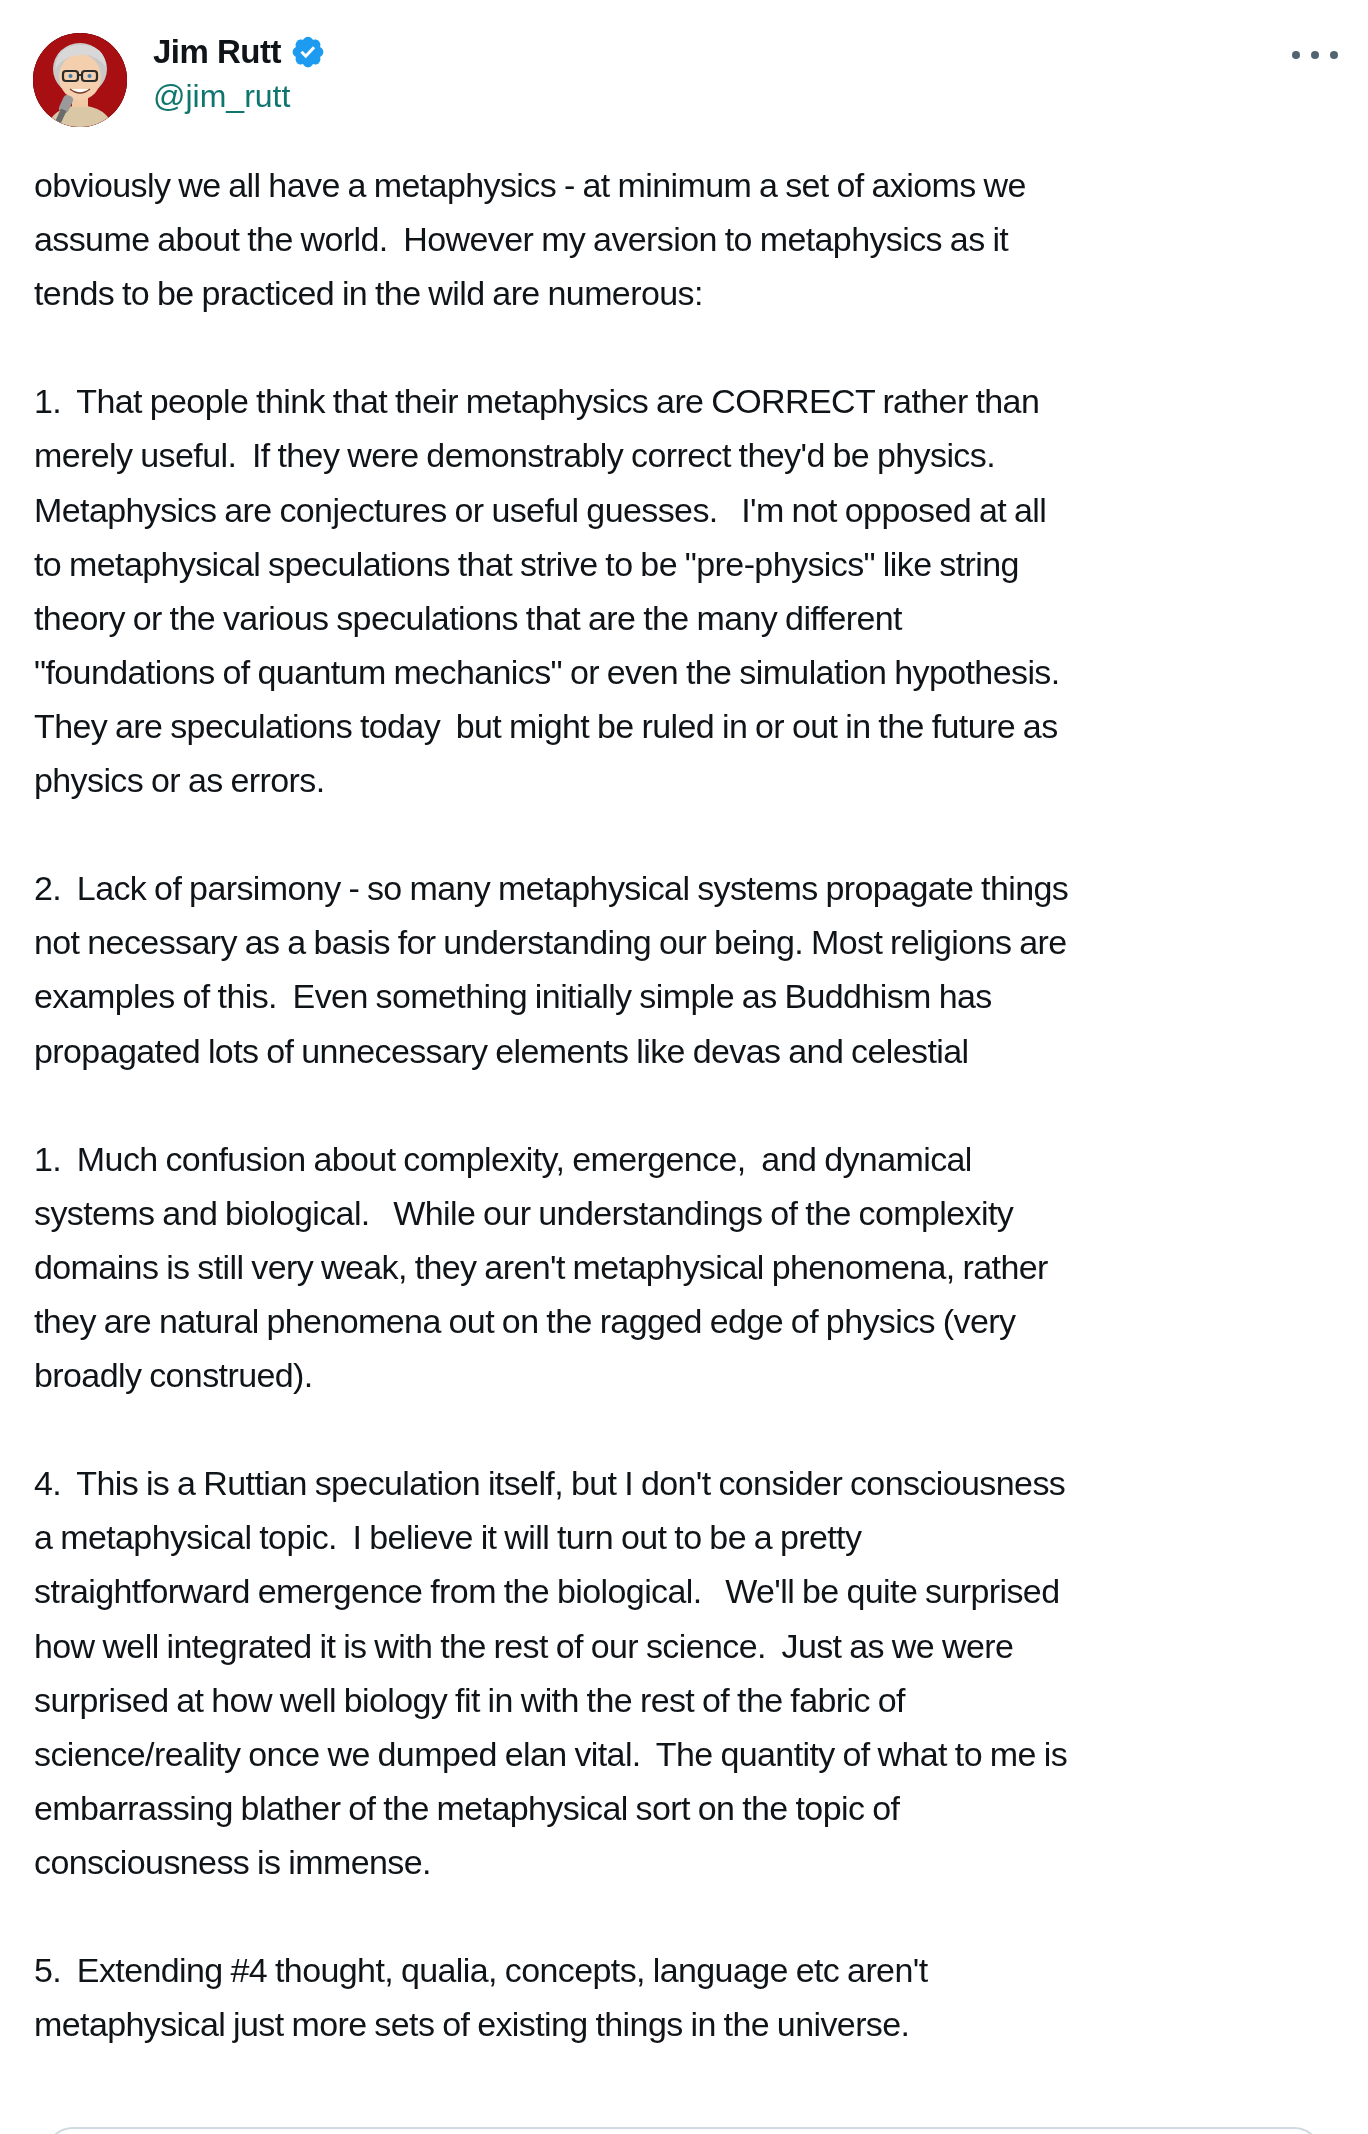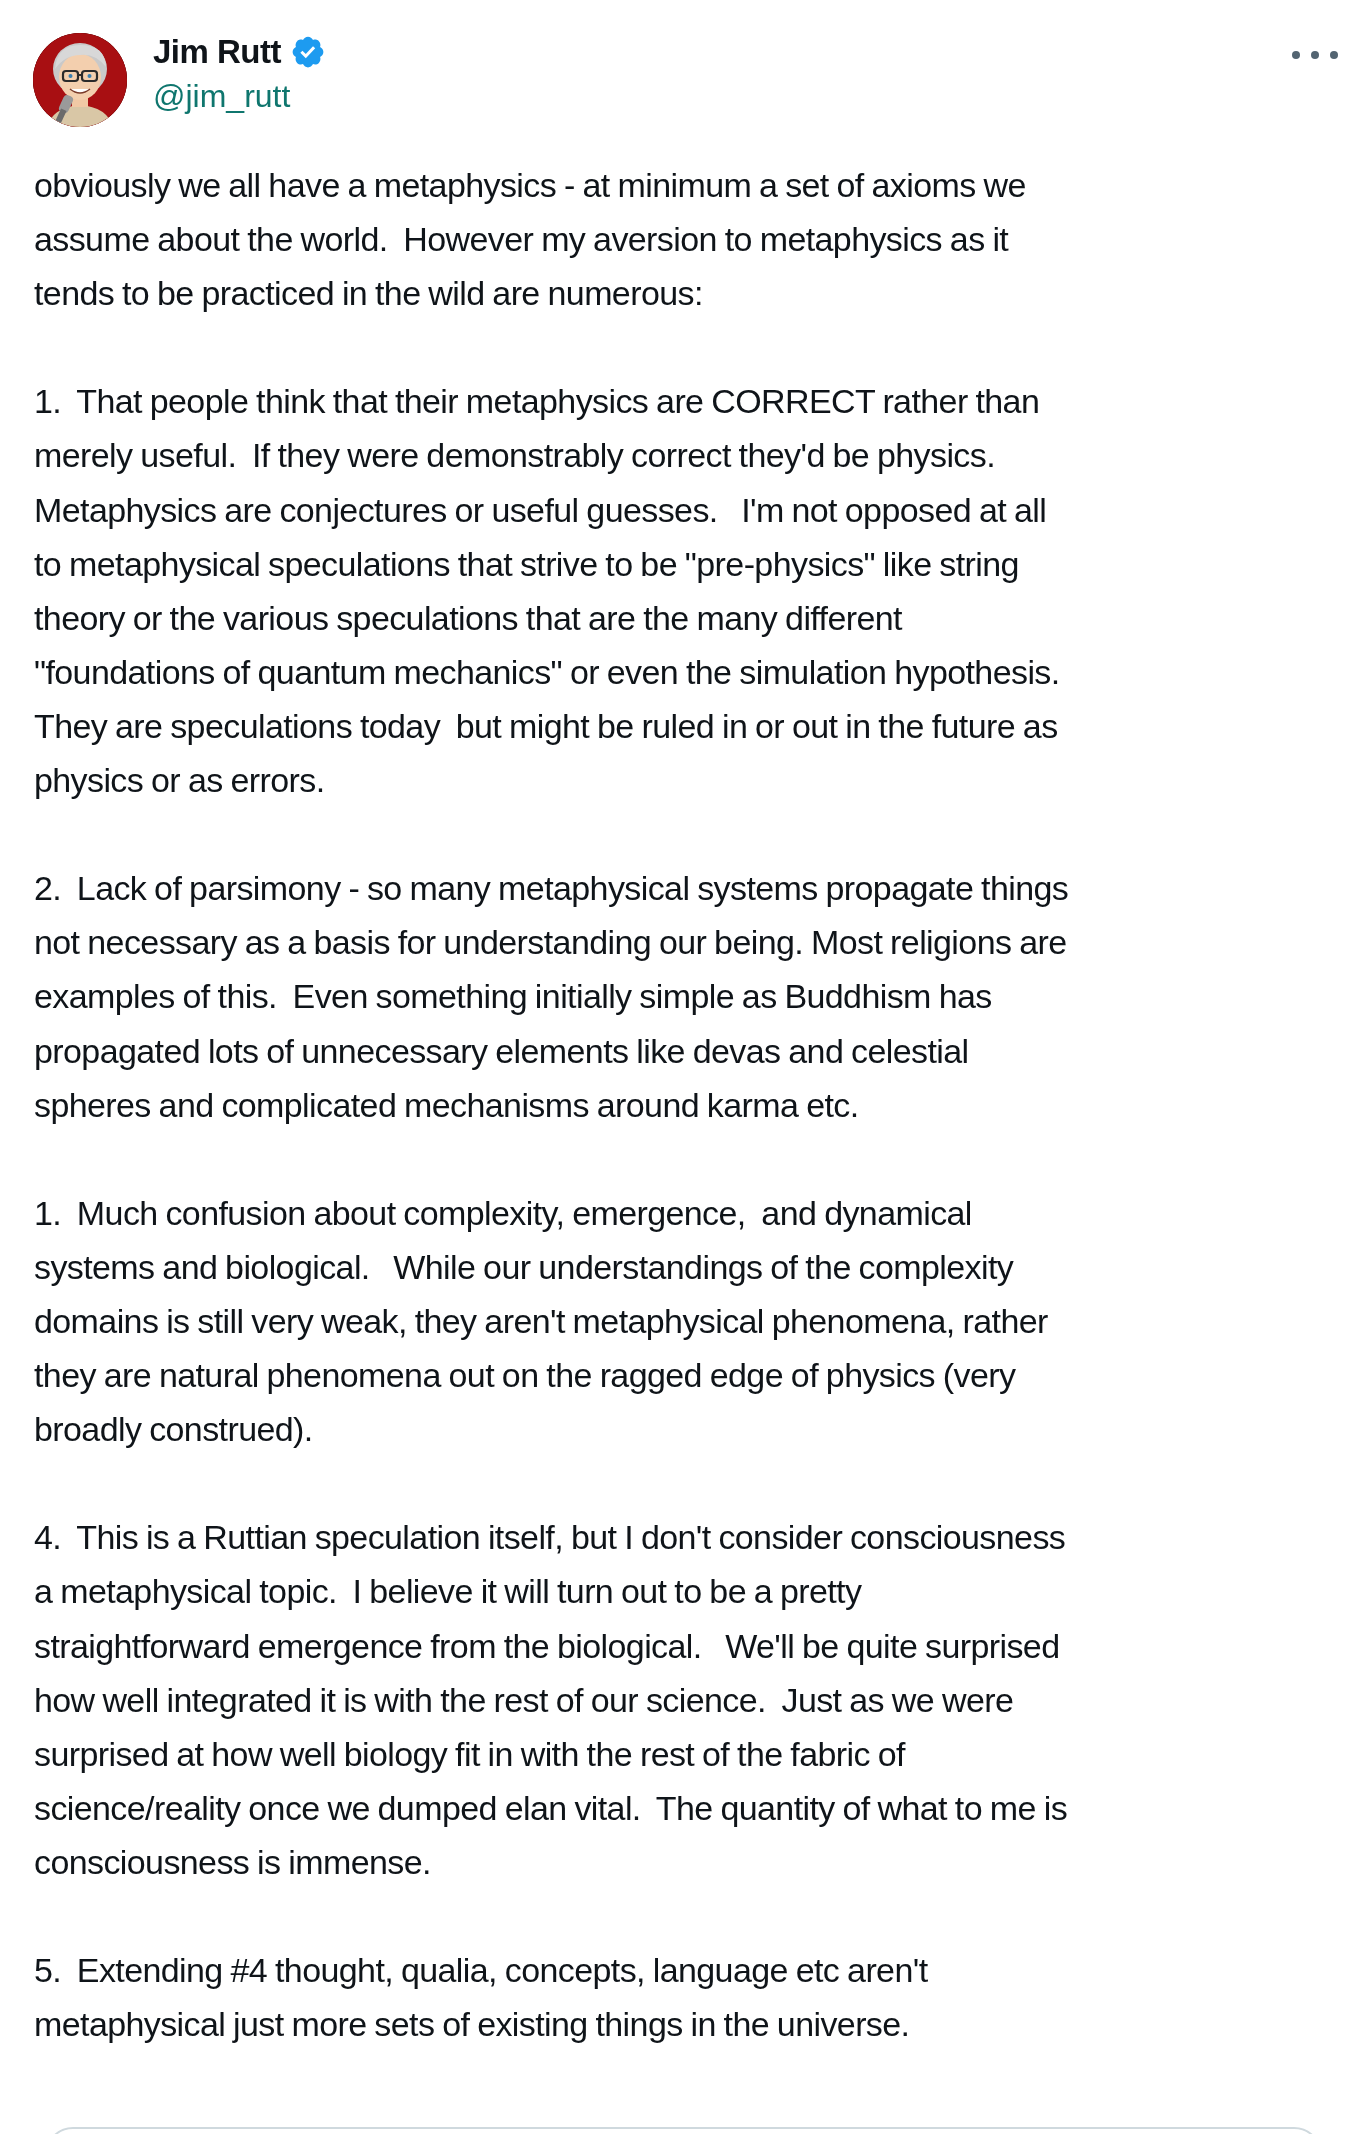--- a/index.html
+++ b/index.html
@@ -162,40 +162,40 @@
     <span class="line">They are speculations today  but might be ruled in or out in the future as</span>
     <span class="line">physics or as errors.</span>
   </div>
   <span class="blank"></span>
 
   <div>
     <span class="line">2.  Lack of parsimony - so many metaphysical systems propagate things</span>
     <span class="line">not necessary as a basis for understanding our being. Most religions are</span>
     <span class="line">examples of this.  Even something initially simple as Buddhism has</span>
     <span class="line">propagated lots of unnecessary elements like devas and celestial</span>
-    <span class="line">spheres and complicated mechanisms around karma etc.</span>
   </div>
   <span class="blank"></span>
 
   <div>
     <span class="line">1.  Much confusion about complexity, emergence,  and dynamical</span>
     <span class="line">systems and biological.   While our understandings of the complexity</span>
     <span class="line">domains is still very weak, they aren't metaphysical phenomena, rather</span>
     <span class="line">they are natural phenomena out on the ragged edge of physics (very</span>
     <span class="line">broadly construed).</span>
   </div>
   <span class="blank"></span>
 
   <div>
     <span class="line">4.  This is a Ruttian speculation itself, but I don't consider consciousness</span>
     <span class="line">a metaphysical topic.  I believe it will turn out to be a pretty</span>
     <span class="line">straightforward emergence from the biological.   We'll be quite surprised</span>
     <span class="line">how well integrated it is with the rest of our science.  Just as we were</span>
     <span class="line">surprised at how well biology fit in with the rest of the fabric of</span>
     <span class="line">science/reality once we dumped elan vital.  The quantity of what to me is</span>
+    <span class="line">embarrassing blather of the metaphysical sort on the topic of</span>
     <span class="line">consciousness is immense.</span>
   </div>
   <span class="blank"></span>
 
   <div>
     <span class="line">5.  Extending #4 thought, qualia, concepts, language etc aren't</span>
     <span class="line">metaphysical just more sets of existing things in the universe.</span>
   </div>
 </div>
 

